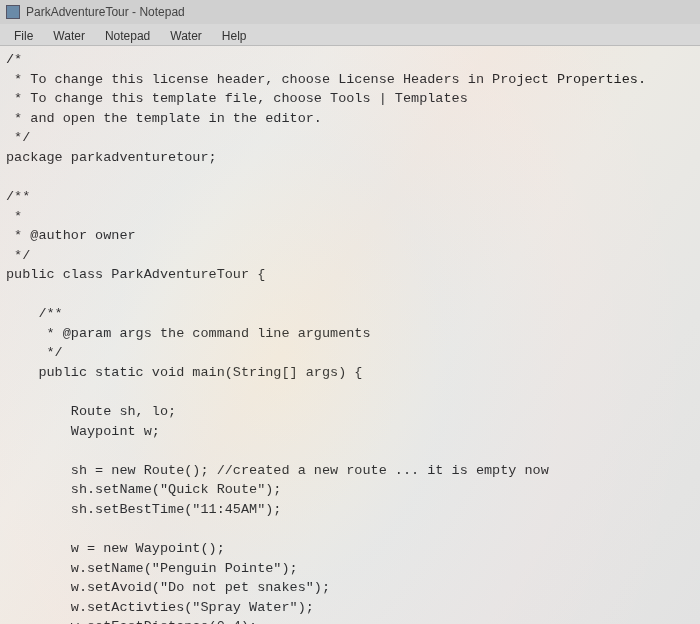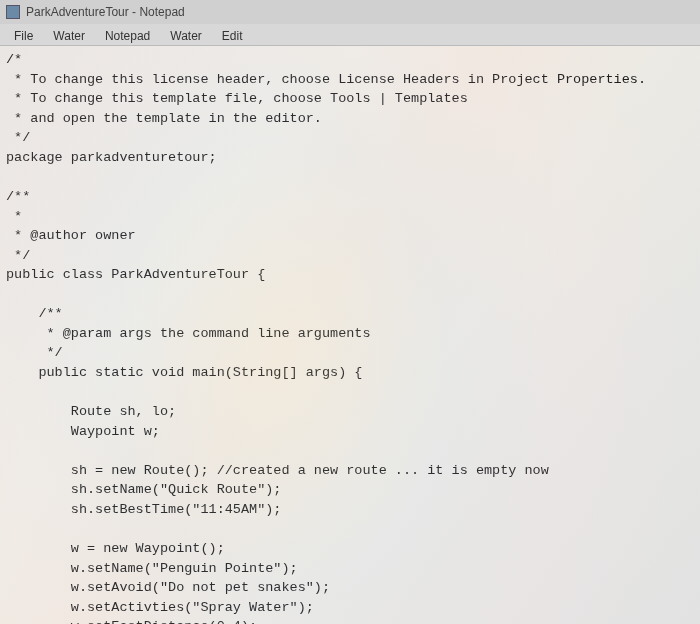--- a/index.html
+++ b/index.html
@@ -78,21 +78,21 @@
 <div class="titlebar">
   <span class="icon"></span>
   <span>ParkAdventureTour - Notepad</span>
 </div>
 
 <div class="menubar">
   <div class="menu-item">File</div>
   <div class="menu-item">Water</div>
   <div class="menu-item">Notepad</div>
   <div class="menu-item">Water</div>
-  <div class="menu-item">Edit</div>
+  <div class="menu-item">Help</div>
 </div>
 
 <div class="editor"><span>/*</span>
 <span> * To change this license header, choose License Headers in Project Properties.</span>
 <span> * To change this template file, choose Tools | Templates</span>
 <span> * and open the template in the editor.</span>
 <span> */</span>
 <span>package parkadventuretour;</span>
 <span></span>
 <span>/**</span>

